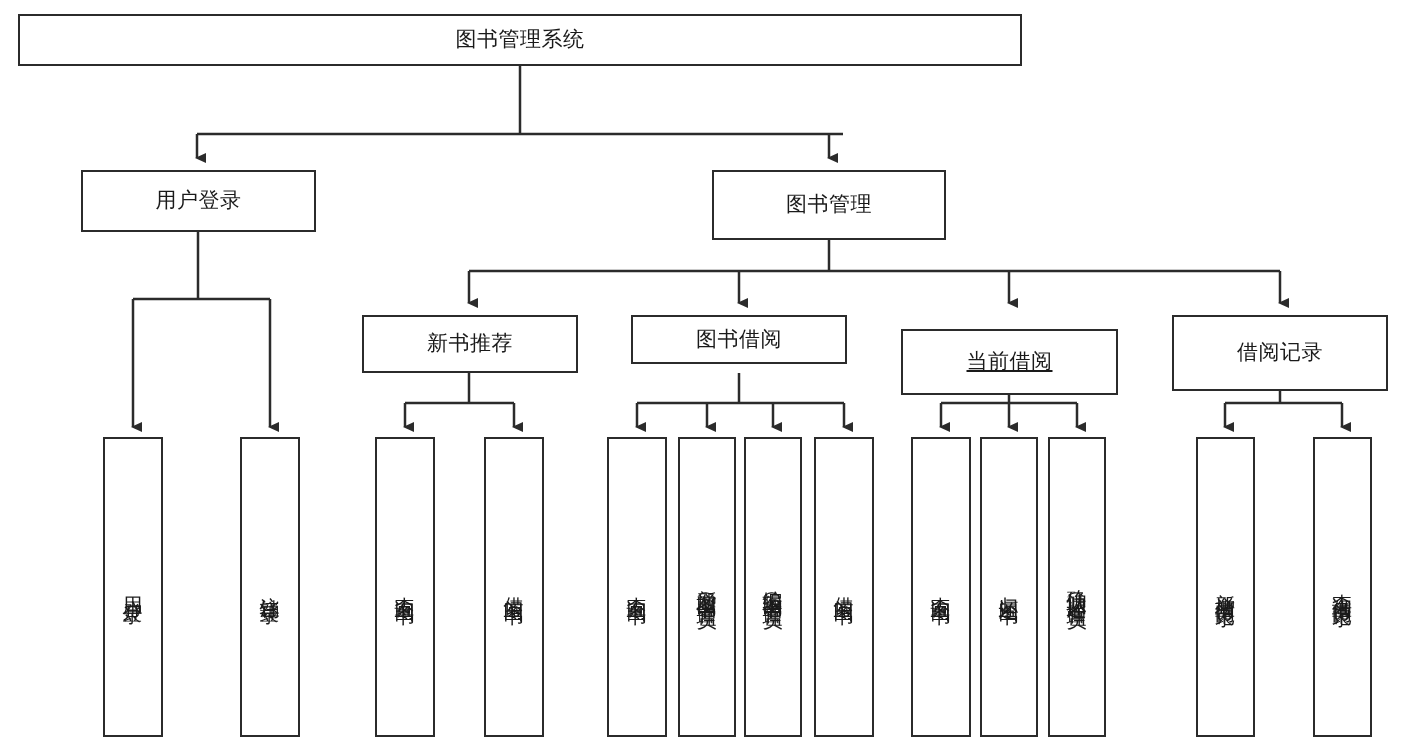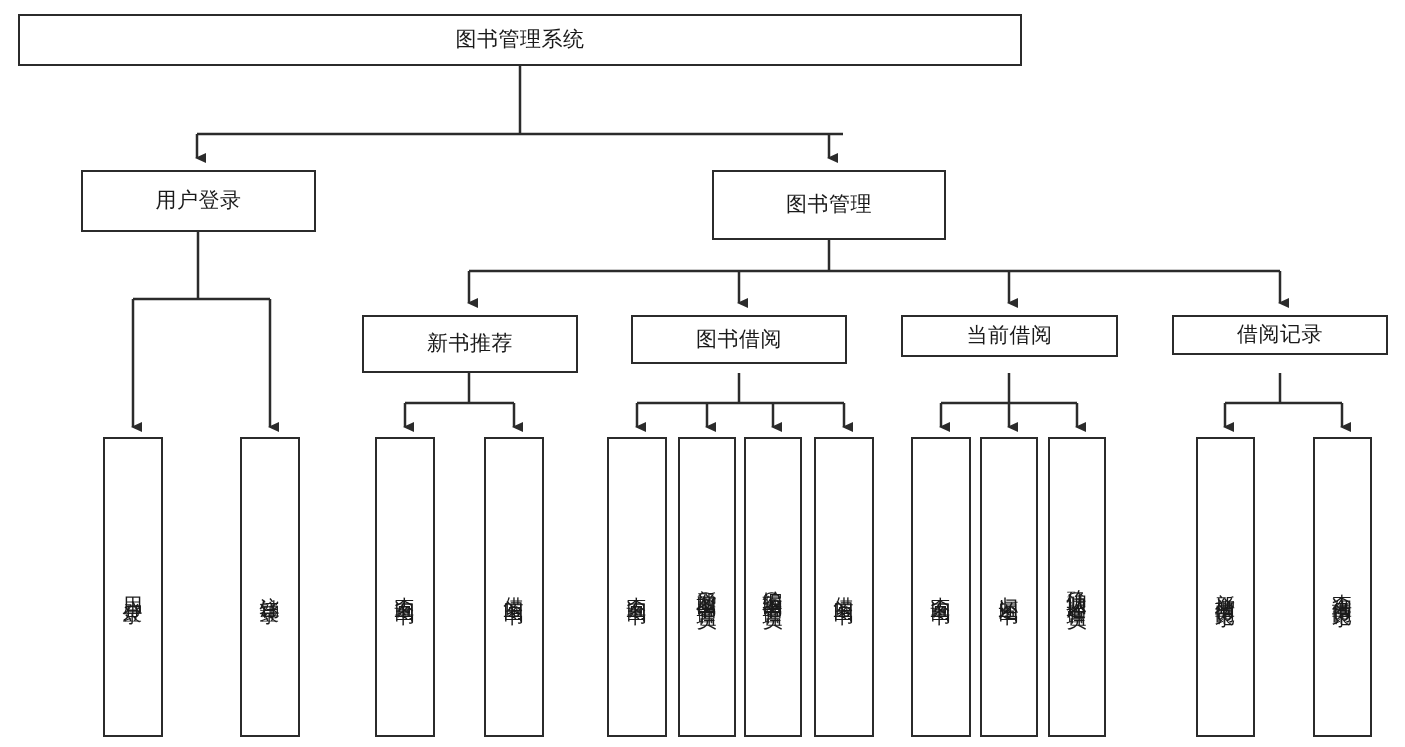--- a/index.html
+++ b/index.html
@@ -141,25 +141,25 @@
   </div>
 
   <div class="node horiz" style="left:362px; top:315px; width:216px; height:58px;">
     <span class="lbl">新书推荐</span>
   </div>
 
   <div class="node horiz" style="left:631px; top:315px; width:216px; height:49px;">
     <span class="lbl">图书借阅</span>
   </div>
 
-  <div class="node horiz" style="left:901px; top:315px; width:217px; height:42px;">
+  <div class="node horiz" style="left:901px; top:329px; width:217px; height:66px;text-decoration:underline;">
     <span class="lbl">当前借阅</span>
   </div>
 
-  <div class="node horiz" style="left:1172px; top:315px; width:216px; height:40px;justify-content:center;">
+  <div class="node horiz" style="left:1172px; top:315px; width:216px; height:76px;justify-content:center;">
     <span class="lbl">借阅记录</span>
   </div>
 
   <div class="node vert" style="left:103px; top:437px; width:60px; height:300px;">
     <span class="lbl">用户登录</span>
   </div>
 
   <div class="node vert" style="left:240px; top:437px; width:60px; height:300px;">
     <span class="lbl">注销登录</span>
   </div>

